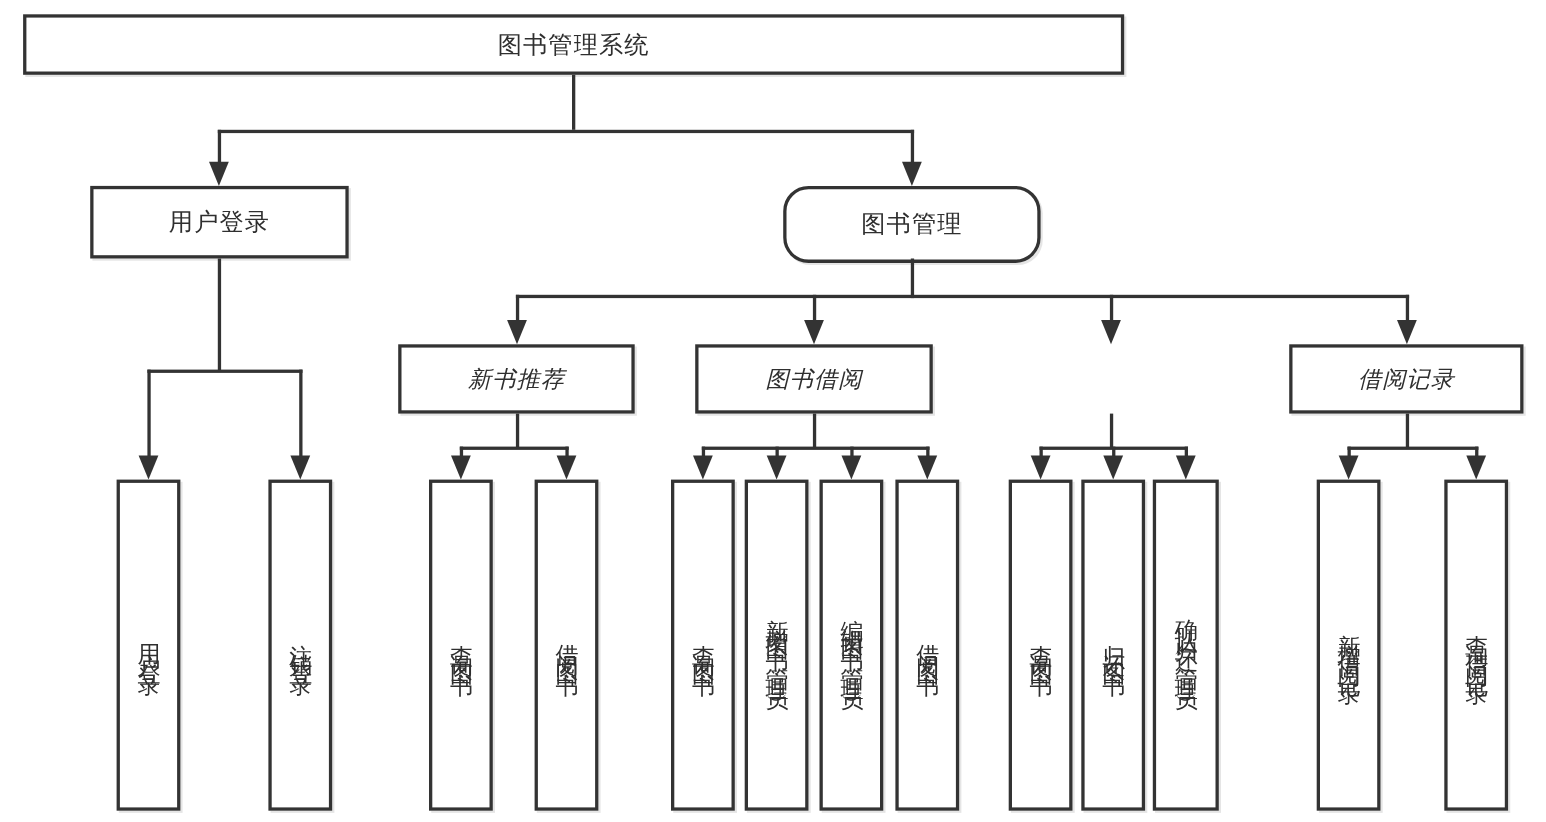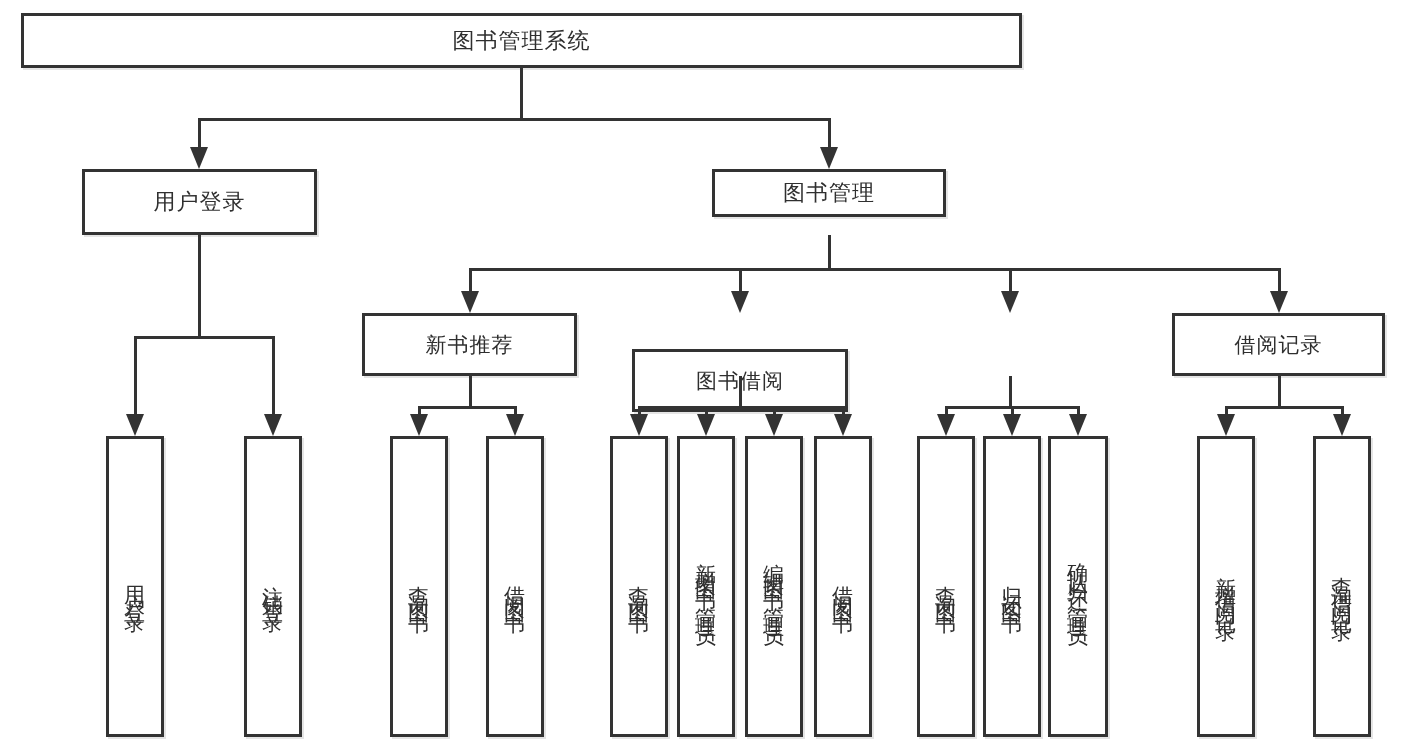--- a/index.html
+++ b/index.html
@@ -22,21 +22,21 @@
     box-sizing:border-box;
     background:#ffffff;
     border:3px solid var(--border);
     display:flex;align-items:center;justify-content:center;
     color:var(--text);
     box-shadow:2px 2px 0 rgba(0,0,0,0.10);
     text-align:center;
     white-space:nowrap;
   }
   .hlabel{font-size:22px;letter-spacing:1px;}
-  .hlabel.l2{font-size:21px;}
+  .hlabel.l2{font-size:21px;font-style:italic;}
   .vlabel{
     writing-mode:vertical-rl;
     text-orientation:mixed;
     font-size:21px;
     letter-spacing:9px;
     line-height:1;
     white-space:normal;
   }
   .vline,.hline{position:absolute;background:var(--line);}
   .vline{width:3px;}
@@ -65,42 +65,42 @@
   <div class="box hlabel" style="left:21px;top:13px;width:1001px;height:55px;">图书管理系统</div>
 
   <div class="vline" style="left:519.5px;top:68px;height:50px;"></div>
   <div class="hline" style="left:197.5px;top:118px;width:633px;"></div>
   <div class="vline" style="left:197.5px;top:118px;height:32px;"></div>
   <div class="arrow" style="left:190px;top:147px;"></div>
   <div class="vline" style="left:827.5px;top:118px;height:32px;"></div>
   <div class="arrow" style="left:820px;top:147px;"></div>
 
   <div class="box hlabel" style="left:82px;top:169px;width:235px;height:66px;">用户登录</div>
-  <div class="box hlabel" style="left:712px;top:169px;width:234px;height:48px;">图书管理</div>
+  <div class="box hlabel" style="left:712px;top:169px;width:234px;height:70px;border-radius:23px;">图书管理</div>
 
   <div class="vline" style="left:197.5px;top:235px;height:103px;"></div>
   <div class="hline" style="left:133.5px;top:336px;width:141px;"></div>
   <div class="vline" style="left:133.5px;top:336px;height:82px;"></div>
   <div class="arrow" style="left:126px;top:414px;"></div>
   <div class="vline" style="left:271.5px;top:336px;height:82px;"></div>
   <div class="arrow" style="left:264px;top:414px;"></div>
 
   <div class="vline" style="left:827.5px;top:235px;height:36px;"></div>
   <div class="hline" style="left:468.5px;top:268px;width:812px;"></div>
   <div class="vline" style="left:468.5px;top:268px;height:26px;"></div>
   <div class="arrow" style="left:461px;top:291px;"></div>
   <div class="vline" style="left:738.5px;top:268px;height:26px;"></div>
   <div class="arrow" style="left:731px;top:291px;"></div>
   <div class="vline" style="left:1008.5px;top:268px;height:26px;"></div>
   <div class="arrow" style="left:1001px;top:291px;"></div>
   <div class="vline" style="left:1277.5px;top:268px;height:26px;"></div>
   <div class="arrow" style="left:1270px;top:291px;"></div>
 
   <div class="box hlabel l2" style="left:362px;top:313px;width:215px;height:63px;">新书推荐</div>
-  <div class="box hlabel l2" style="left:632px;top:313px;width:216px;height:63px;margin-top:36px;">图书借阅</div>
+  <div class="box hlabel l2" style="left:632px;top:313px;width:216px;height:63px;">图书借阅</div>
   <div class="box hlabel l2" style="left:1172px;top:313px;width:213px;height:63px;">借阅记录</div>
 
   <div class="vline" style="left:468.5px;top:376px;height:32px;"></div>
   <div class="vline" style="left:738.5px;top:376px;height:32px;"></div>
   <div class="vline" style="left:1008.5px;top:376px;height:32px;"></div>
   <div class="vline" style="left:1277.5px;top:376px;height:32px;"></div>
 
   <div class="hline" style="left:417.5px;top:406px;width:99px;"></div>
   <div class="hline" style="left:637.5px;top:406px;width:207px;"></div>
   <div class="hline" style="left:944.5px;top:406px;width:135px;"></div>

